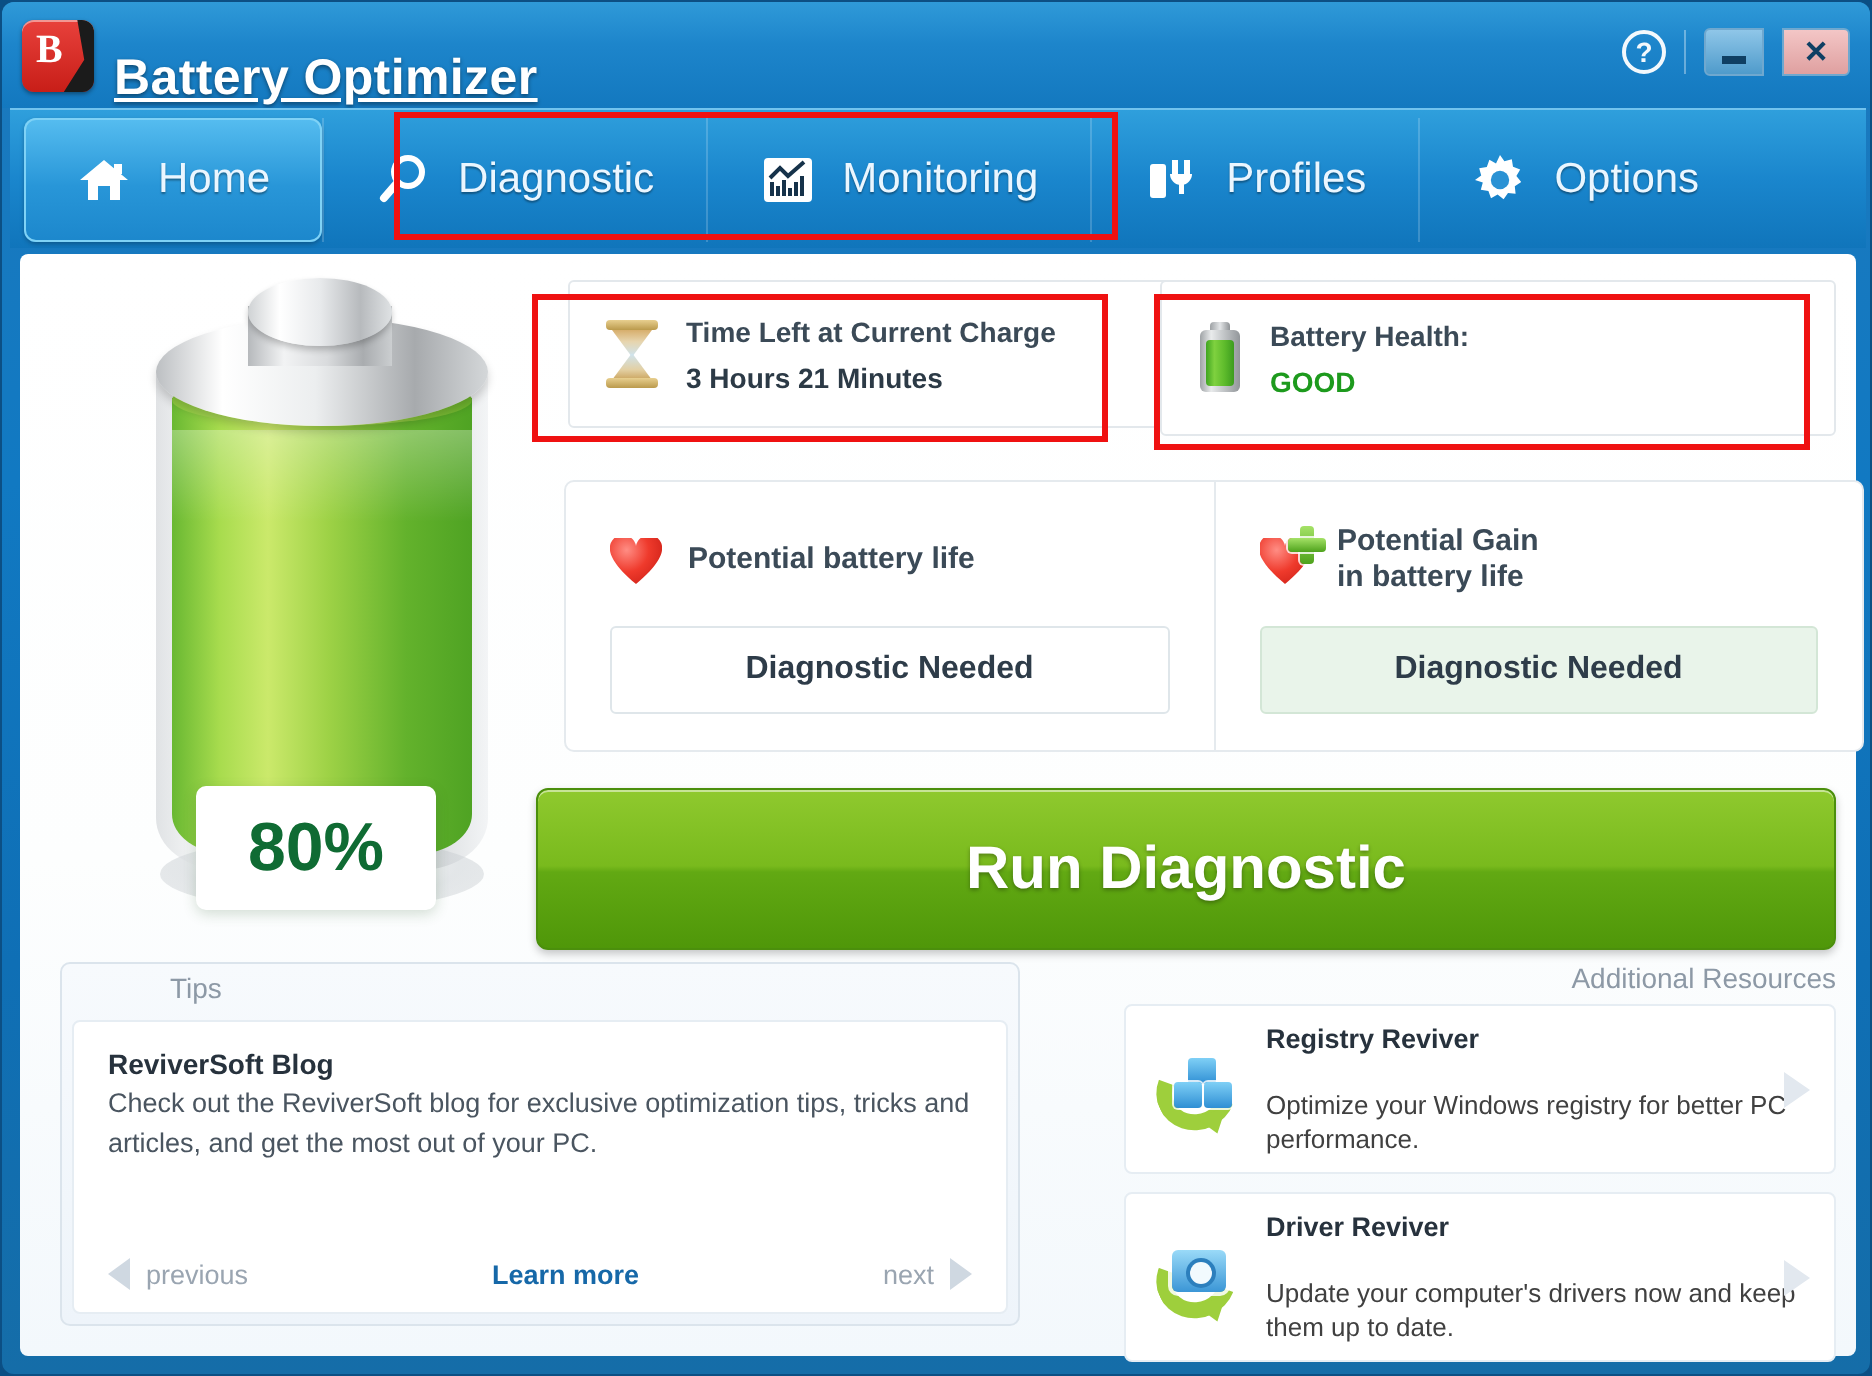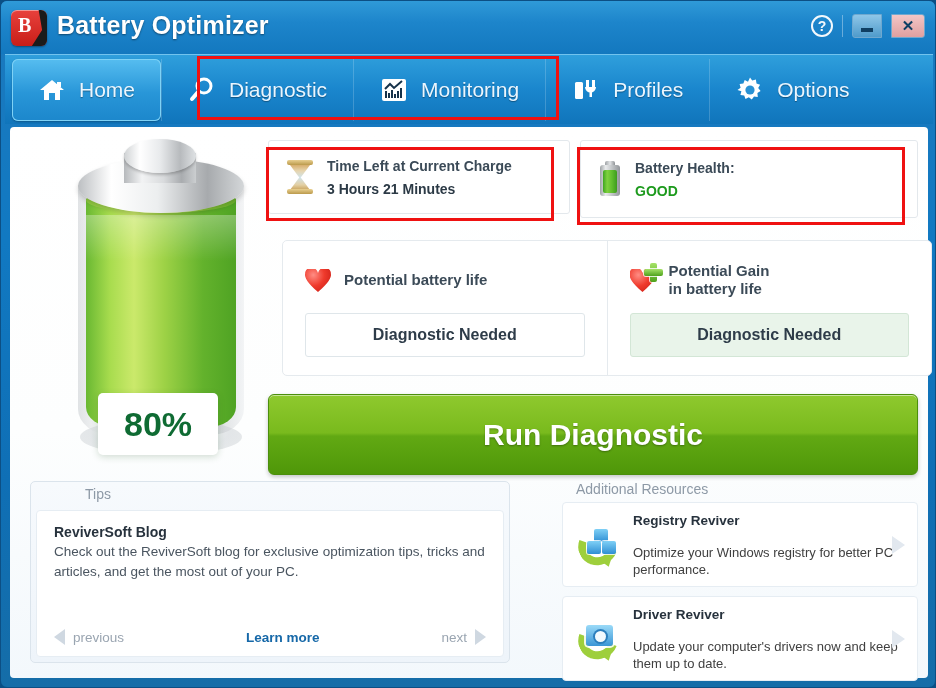--- a/index.html
+++ b/index.html
@@ -34,25 +34,26 @@
   #logo .b {
     position: absolute; left: 7px; top: 4px;
     font: bold 20px "Liberation Serif", serif; color: #fff;
   }
   #logo .swoosh {
     position: absolute; right: -5px; top: -4px; width: 26px; height: 46px;
     background: #1b1b1b;
     clip-path: polygon(46% 0, 100% 0, 100% 100%, 8% 100%, 62% 52%);
   }
   #apptitle {
-    position: absolute; left: 56px; top: 10px;
+    position: absolute; left: 56px; top: 24px;
     font: bold 25px "Liberation Sans", sans-serif;
     color: #ffffff;
     text-shadow: 0 1px 2px rgba(0,0,0,.45);
     letter-spacing: .2px;
+    text-decoration: underline;
   }
   #winctl { position: absolute; right: 12px; top: 12px; height: 26px; display: flex; align-items: center; gap: 9px; }
   .help-btn {
     width: 22px; height: 22px; border-radius: 50%;
     border: 2px solid #ffffff;
     color: #fff; font: bold 14px "Liberation Sans", sans-serif;
     display: flex; align-items: center; justify-content: center;
     cursor: pointer; opacity: .95;
   }
   .ctl-sep { width: 1px; height: 22px; background: rgba(255,255,255,.35); }
@@ -267,21 +268,21 @@
     position: absolute; left: 17px; right: 17px; bottom: 11px;
     display: flex; align-items: center; justify-content: space-between;
   }
   .tri { width: 0; height: 0; border-top: 8px solid transparent; border-bottom: 8px solid transparent; }
   .tri-l { border-right: 11px solid #cfd8e1; }
   .tri-r { border-left: 11px solid #cfd8e1; }
   .navlink { font: 13.5px "Liberation Sans", sans-serif; color: #9aa5b1; cursor: pointer; }
   .learn { font: bold 13.5px "Liberation Sans", sans-serif; color: #1668a8; cursor: pointer; }
   .foot-grp { display: flex; align-items: center; gap: 8px; }
 
-  .res-head { font: 14px "Liberation Sans", sans-serif; color: #8d99a6; padding-left: 14px; margin-bottom: 5px; }
+  .res-head { font: 14px "Liberation Sans", sans-serif; color: #8d99a6; padding-left: 14px; margin-bottom: 5px; text-align: right; }
   .res-item {
     position: relative; height: 85px; margin-bottom: 9px;
     background: #ffffff; border: 1px solid #e6edf3; border-radius: 4px;
     display: flex; align-items: center; gap: 12px; padding: 0 14px;
     cursor: pointer;
   }
   .res-title { font: bold 13.5px "Liberation Sans", sans-serif; color: #27323d; }
   .res-desc { font: 13px "Liberation Sans", sans-serif; color: #404040; line-height: 1.33; margin-top: 15px; }
   .res-arrow {
     position: absolute; right: 12px; top: 50%; transform: translateY(-50%);
@@ -413,21 +414,21 @@
     <div id="battery">
       <div class="bat-base"></div>
       <div class="bat-tube"></div>
       <div class="bat-fill"></div>
       <div class="bat-shoulder"></div>
       <div class="bat-cap-body"></div>
       <div class="bat-cap-top"></div>
       <div id="pct-badge">80%</div>
     </div>
 
-    <div class="infobox" style="left:258px; top:13px; width:302px; height:74px;">
+    <div class="infobox" style="left:274px; top:13px; width:302px; height:74px;">
       <div class="hourglass">
         <div class="hg-cap hg-top"></div>
         <div class="hg-glass-u"></div>
         <div class="hg-glass-d"></div>
         <div class="hg-cap hg-bot"></div>
       </div>
       <div class="info-text">
         <div class="info-title">Time Left at Current Charge</div>
         <div class="info-value">3 Hours 21 Minutes</div>
       </div>

